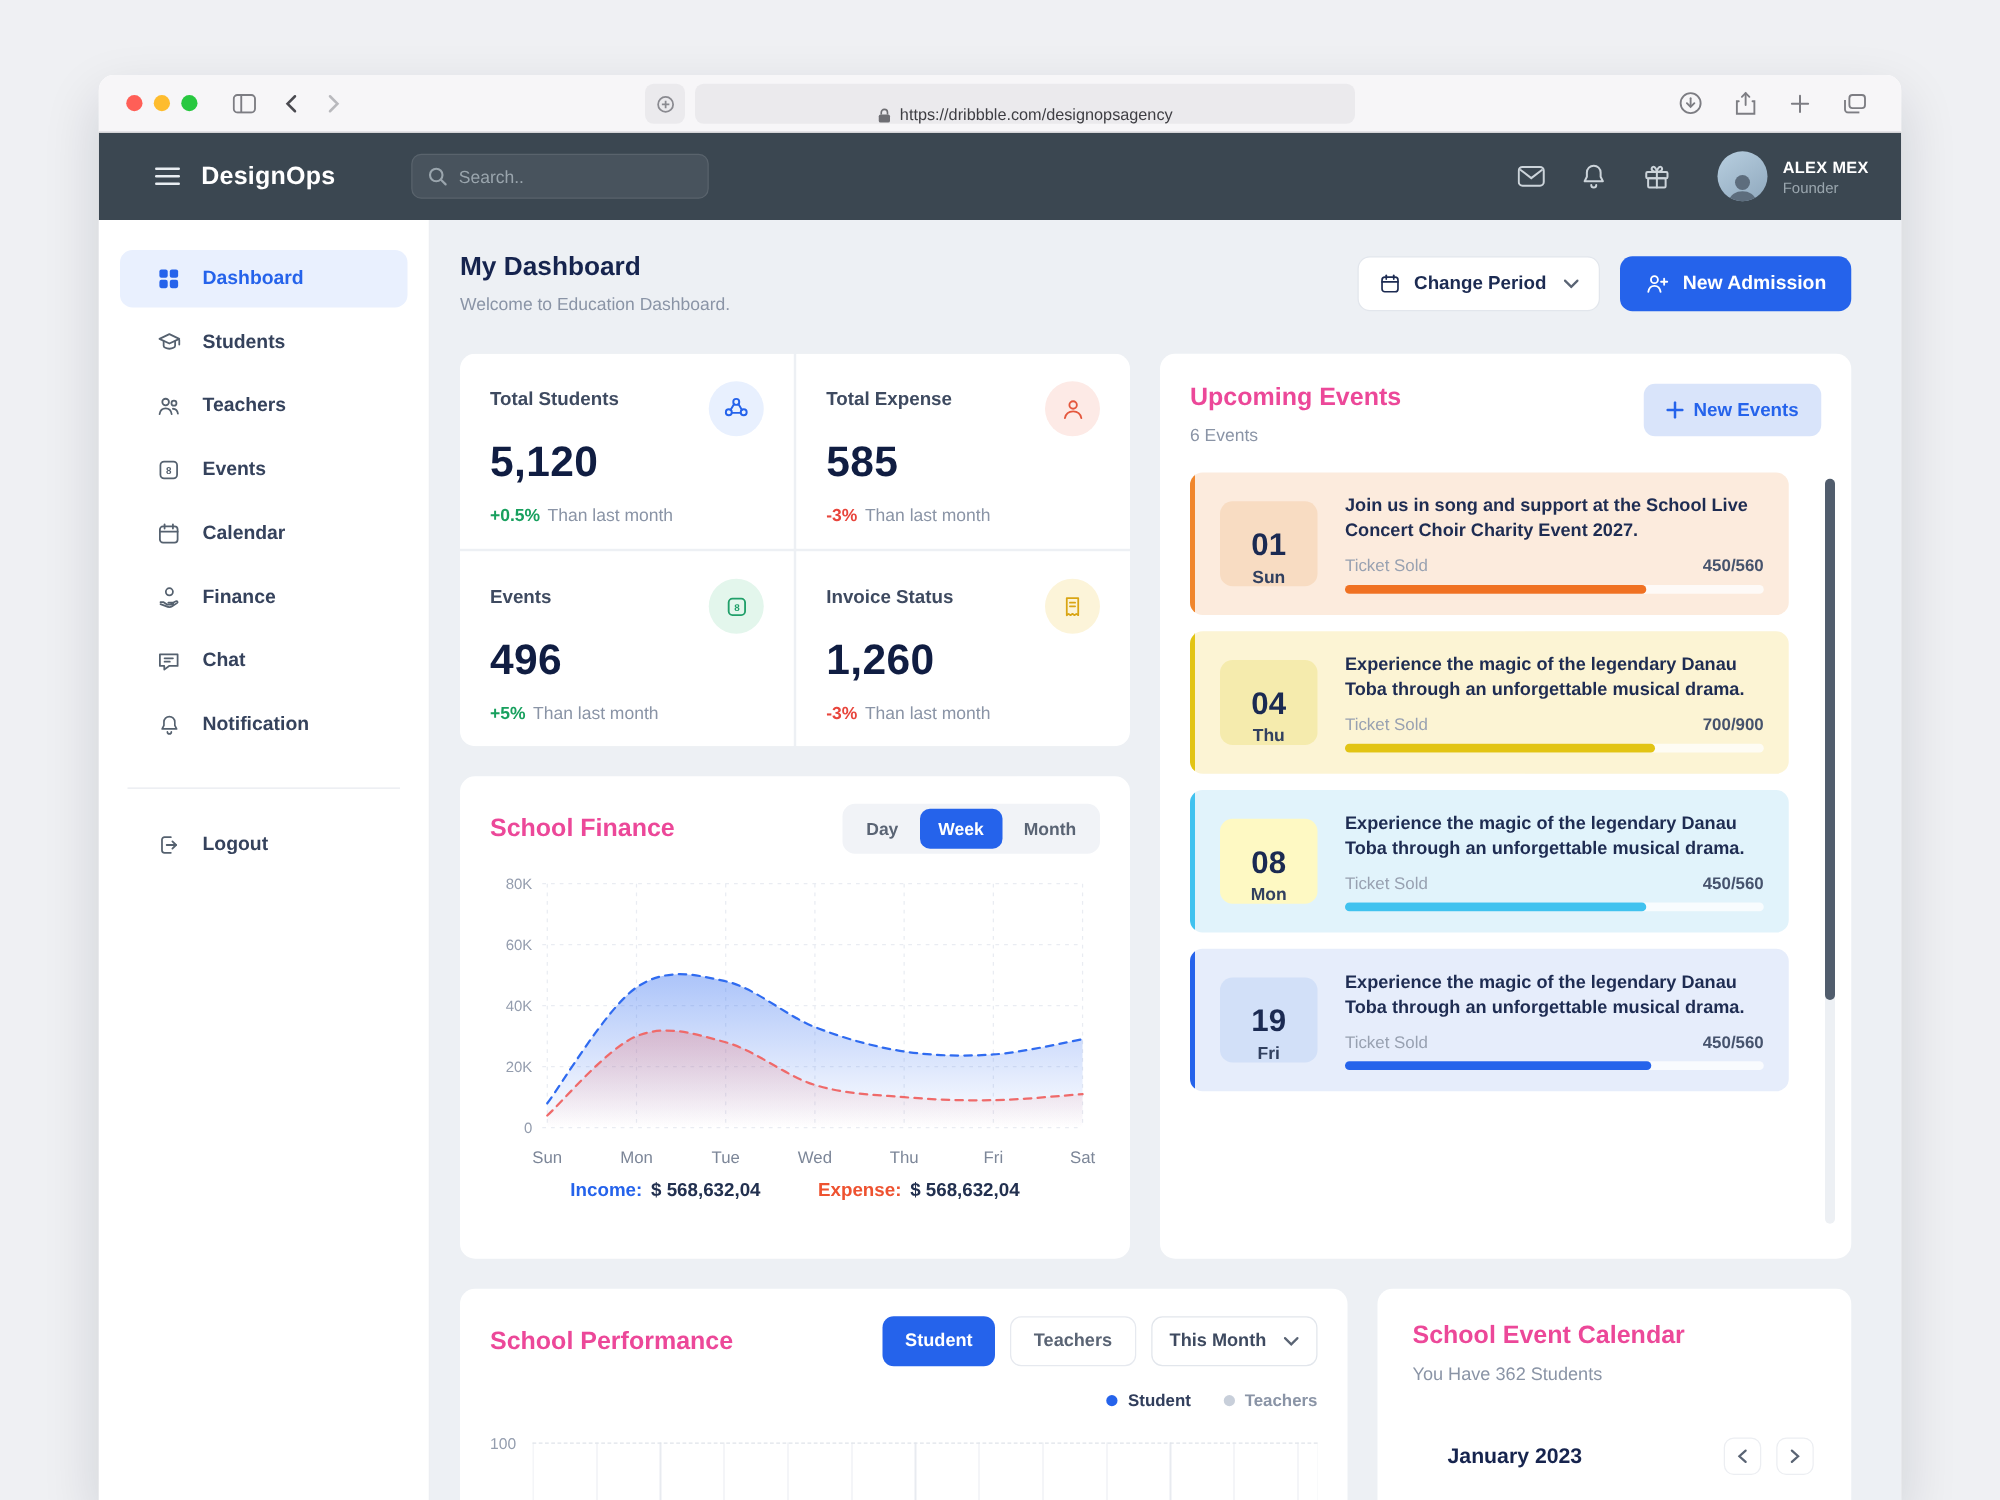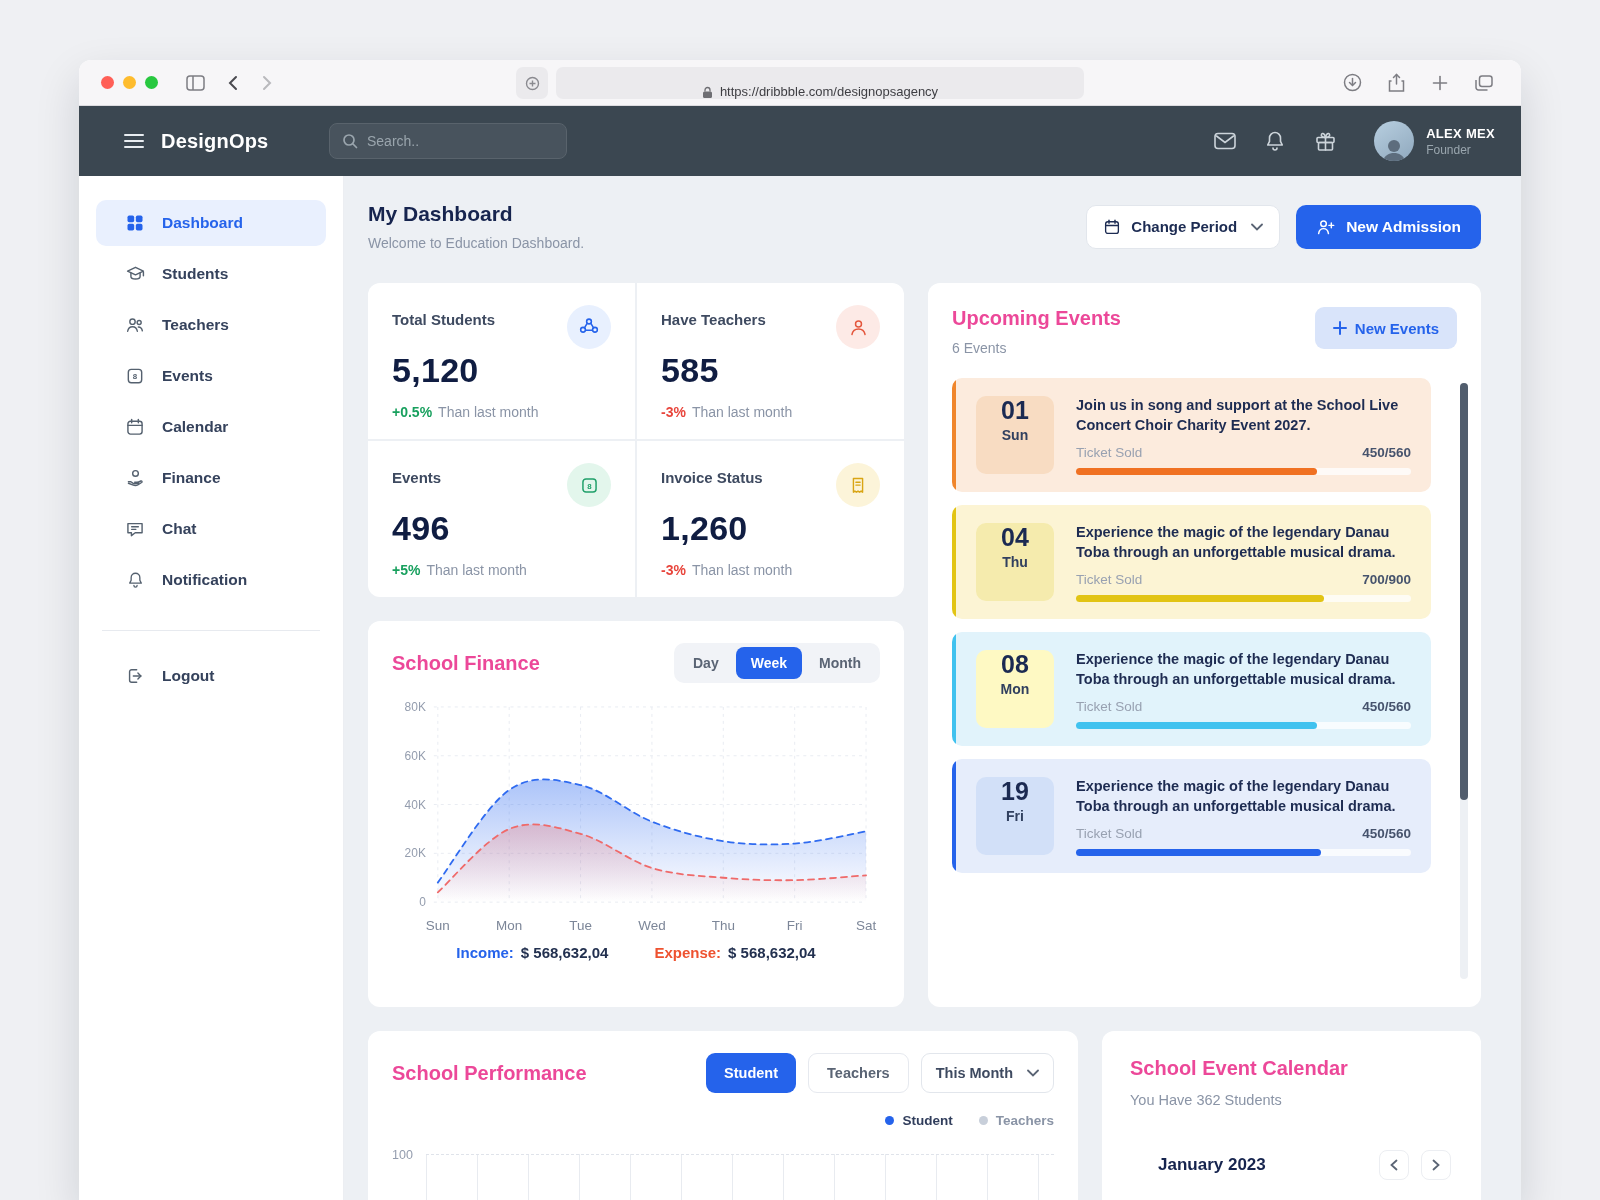--- a/index.html
+++ b/index.html
@@ -98,21 +98,21 @@
 
   
   .events-card { height:724px; padding:24px 24px; position:relative; overflow:hidden; }
   .events-head { display:flex; justify-content:space-between; align-items:flex-start; }
   .events-count { font-size:14px; color:#8a94a6; margin-top:10px; }
   .btn-soft { display:flex; align-items:center; gap:8px; background:#d9e4fa; color:#2563eb; border:none; border-radius:9px;
     padding:0 18px; height:42px; font-size:15px; font-weight:700; cursor:pointer; }
   .events-list { margin-top:22px; display:flex; flex-direction:column; gap:13px; padding-right:26px; }
   .event-item { position:relative; border-radius:10px; display:flex; align-items:center; gap:22px; padding:17px 20px 17px 24px; overflow:hidden; }
   .event-accent { position:absolute; left:0; top:0; bottom:0; width:4px; }
-  .event-date { width:78px; height:78px; flex:0 0 78px; border-radius:10px; display:flex; flex-direction:column; align-items:center; justify-content:flex-start; }
+  .event-date { width:78px; height:68px; flex:0 0 78px; border-radius:10px; display:flex; flex-direction:column; align-items:center; justify-content:flex-end; }
   .event-day { font-size:25px; font-weight:800; color:#1b2a52; }
   .event-weekday { font-size:14px; font-weight:600; color:#31405f; margin-top:2px; }
   .event-body { flex:1; min-width:0; }
   .event-text { font-size:14.5px; font-weight:600; color:#1e2c52; line-height:1.38; }
   .ticket-row { display:flex; justify-content:space-between; margin-top:10px; font-size:13.5px; }
   .ticket-label { color:#98a1b1; }
   .ticket-value { color:#46536d; font-weight:600; }
   .progress-track { margin-top:8px; height:7px; border-radius:4px; background:rgba(255,255,255,.75); }
   .progress-fill { height:7px; border-radius:4px; }
 
@@ -451,21 +451,21 @@
                         <line x1="8.2" y1="15.6" x2="15.8" y2="15.6"></line>
                       </svg>
                   </span>
                 </div>
                 <div class="stat-value">5,120</div>
                 <div class="stat-delta delta-up"><b>+0.5%</b><span>Than last month</span></div>
               </div>
 
               <div class="stat-card">
                 <div class="stat-top">
-                  <span class="stat-label">Have Teachers</span>
+                  <span class="stat-label">Total Expense</span>
                   <span class="stat-ico ico-red">
                     <svg width="21" height="21" viewBox="0 0 24 24" fill="none" stroke="currentColor" stroke-width="1.7" stroke-linecap="round">
                         <circle cx="12" cy="8" r="3.4"></circle>
                         <path d="M4.5 20c.8-4.2 3.6-6.2 7.5-6.2s6.7 2 7.5 6.2"></path>
                       </svg>
                   </span>
                 </div>
                 <div class="stat-value">585</div>
                 <div class="stat-delta delta-down"><b>-3%</b><span>Than last month</span></div>
               </div>

